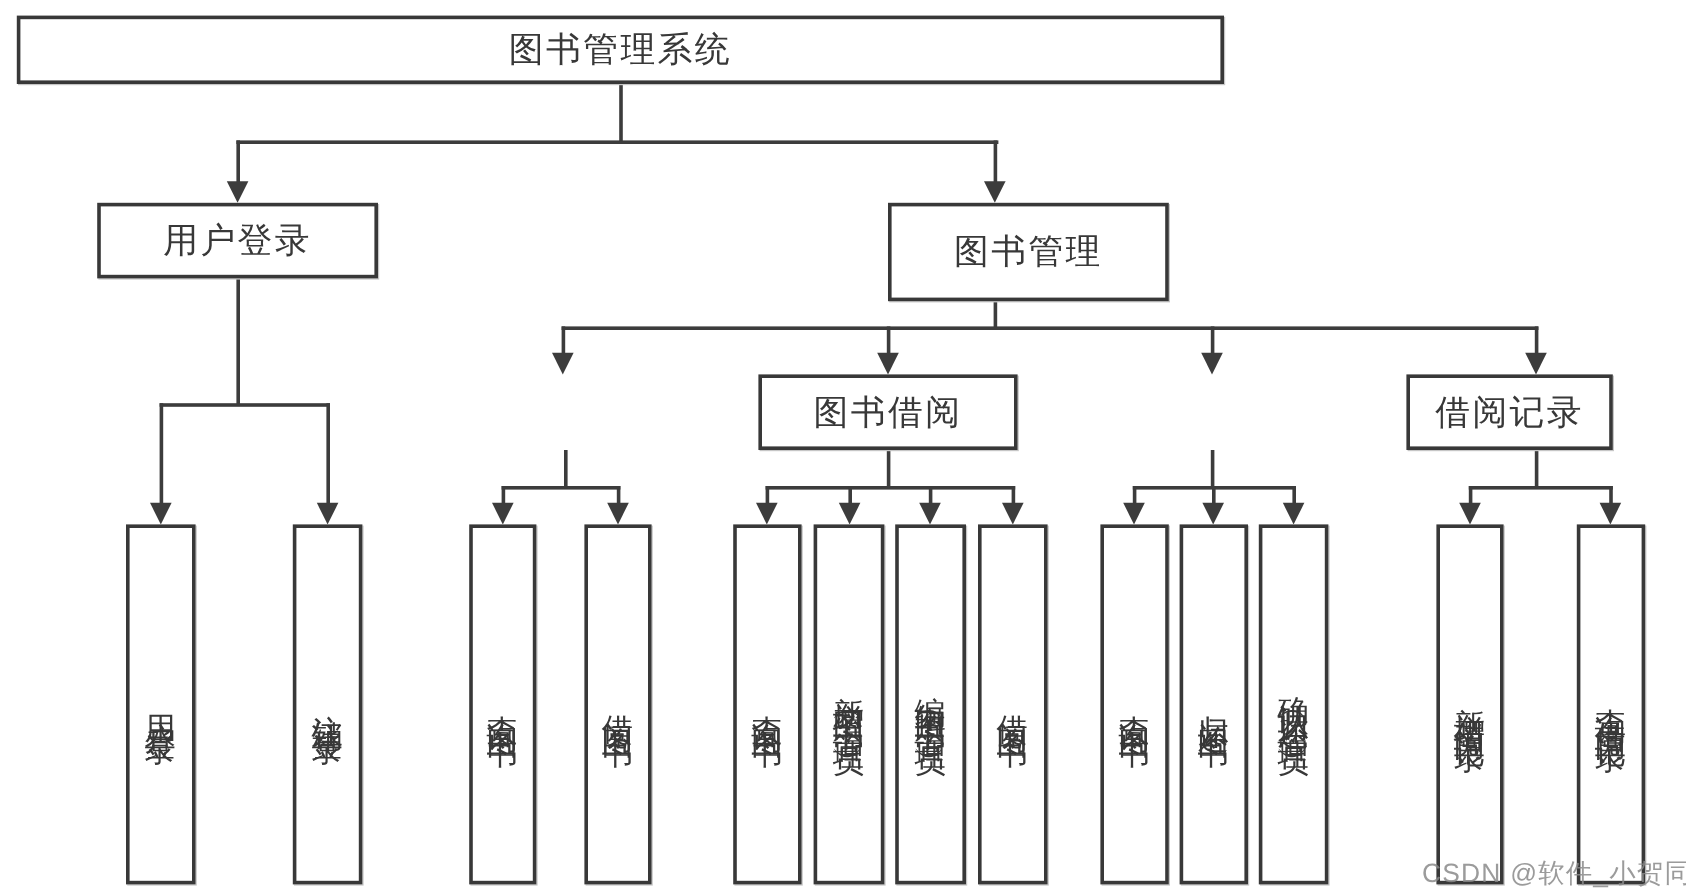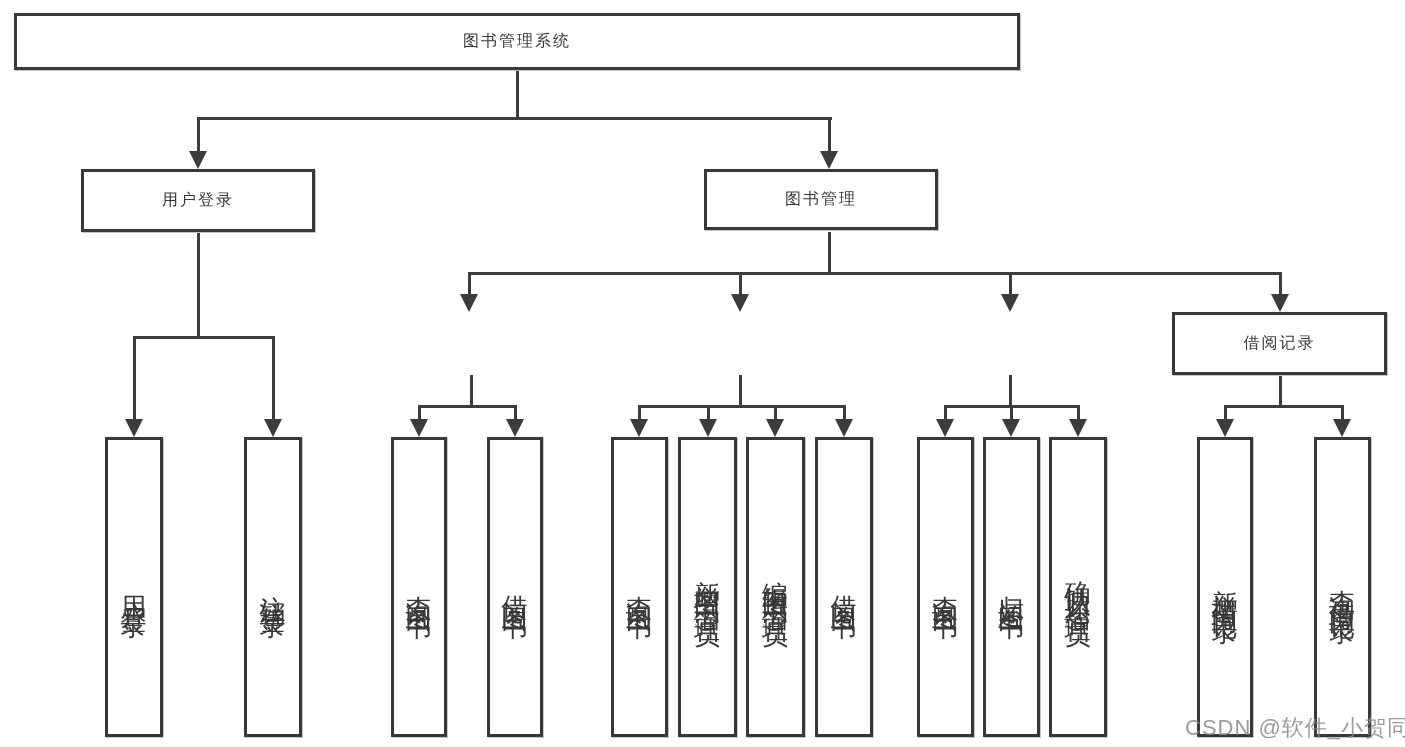--- a/index.html
+++ b/index.html
@@ -17,21 +17,21 @@
     box-sizing: border-box;
     background: #ffffff;
     border: 3px solid #383838;
     box-shadow: 1px 1px 0 #c6c6c6;
     display: flex;
     align-items: center;
     justify-content: center;
     z-index: 2;
   }
   .hbox span {
-    font-size: 16px;
+    font-size: 29px;
     letter-spacing: 2px;
     white-space: nowrap;
   }
   .vbox span {
     writing-mode: vertical-rl;
     text-orientation: mixed;
     font-size: 26px;
     letter-spacing: 6px;
     line-height: 1;
   }
@@ -59,25 +59,28 @@
 
 <div class="canvas">
 
   <div class="box hbox" style="left:14px; top:13px; width:1006px; height:57px">
     <span>图书管理系统</span>
   </div>
 
   <div class="box hbox" style="left:81px; top:169px; width:234px; height:63px">
     <span>用户登录</span>
   </div>
-  <div class="box hbox" style="left:704px; top:169px; width:234px; height:61px">
+  <div class="box hbox" style="left:740px; top:169px; width:234px; height:82px">
     <span>图书管理</span>
   </div>
 
-  <div class="box hbox" style="left:1172px; top:312px; width:215px; height:63px">
+  <div class="box hbox" style="left:632px; top:312px; width:216px; height:63px">
+    <span>图书借阅</span>
+  </div>
+  <div class="box hbox" style="left:1172px; top:312px; width:172px; height:63px">
     <span>借阅记录</span>
   </div>
 
   <div class="box vbox" style="left:105px; top:437px; width:58px; height:300px">
     <span>用户登录</span>
   </div>
   <div class="box vbox" style="left:244px; top:437px; width:58px; height:300px">
     <span>注销登录</span>
   </div>
 

